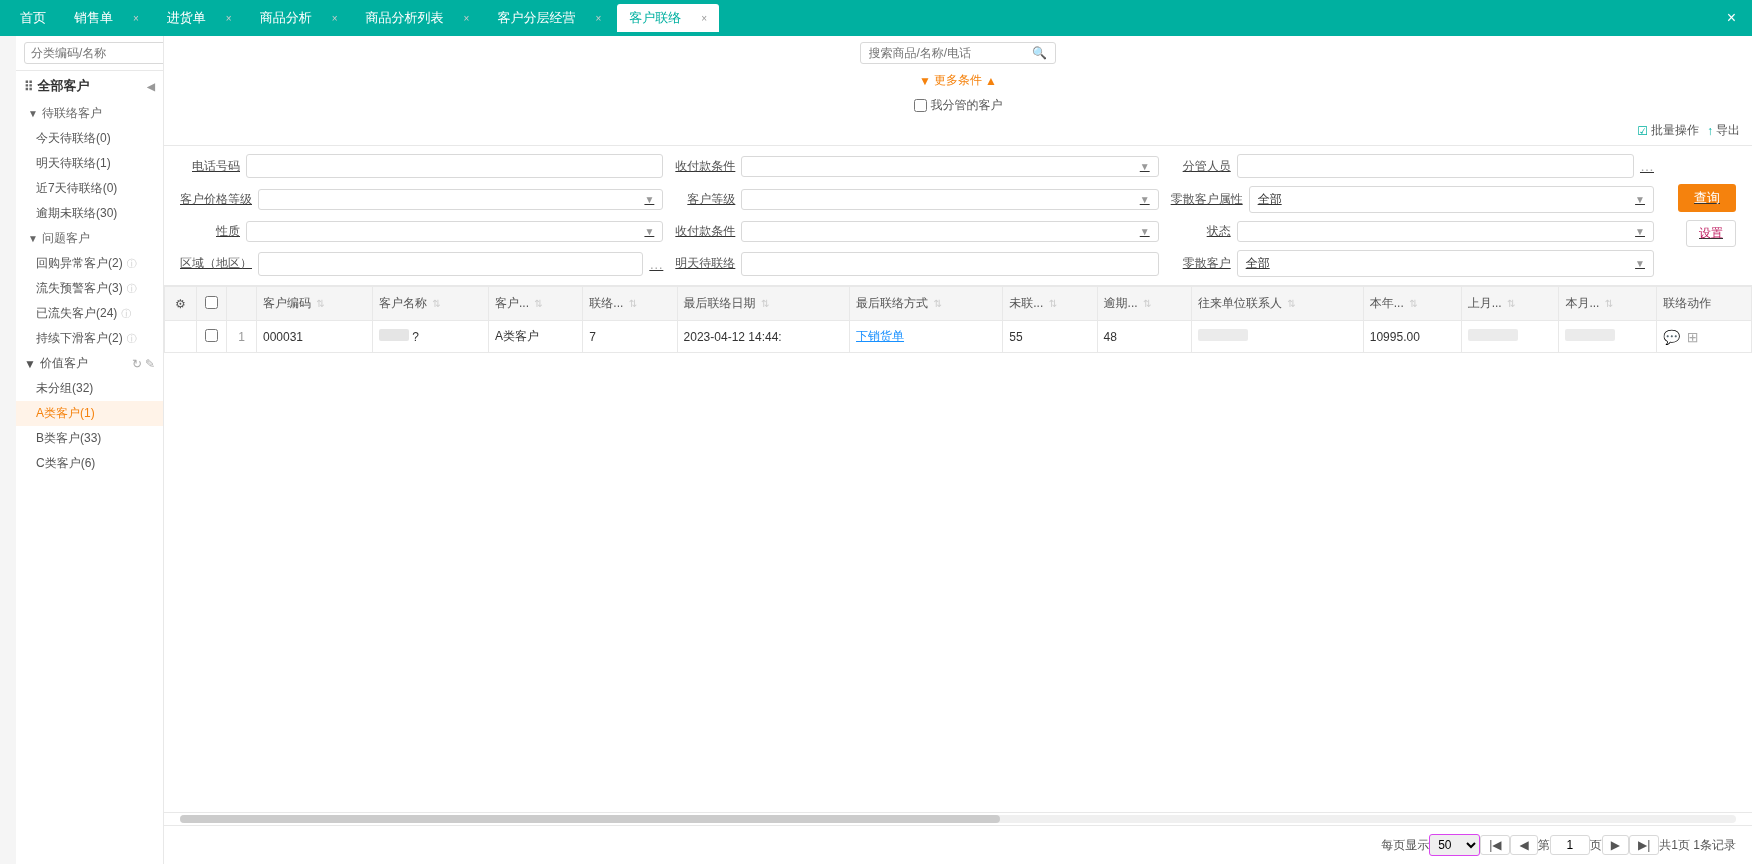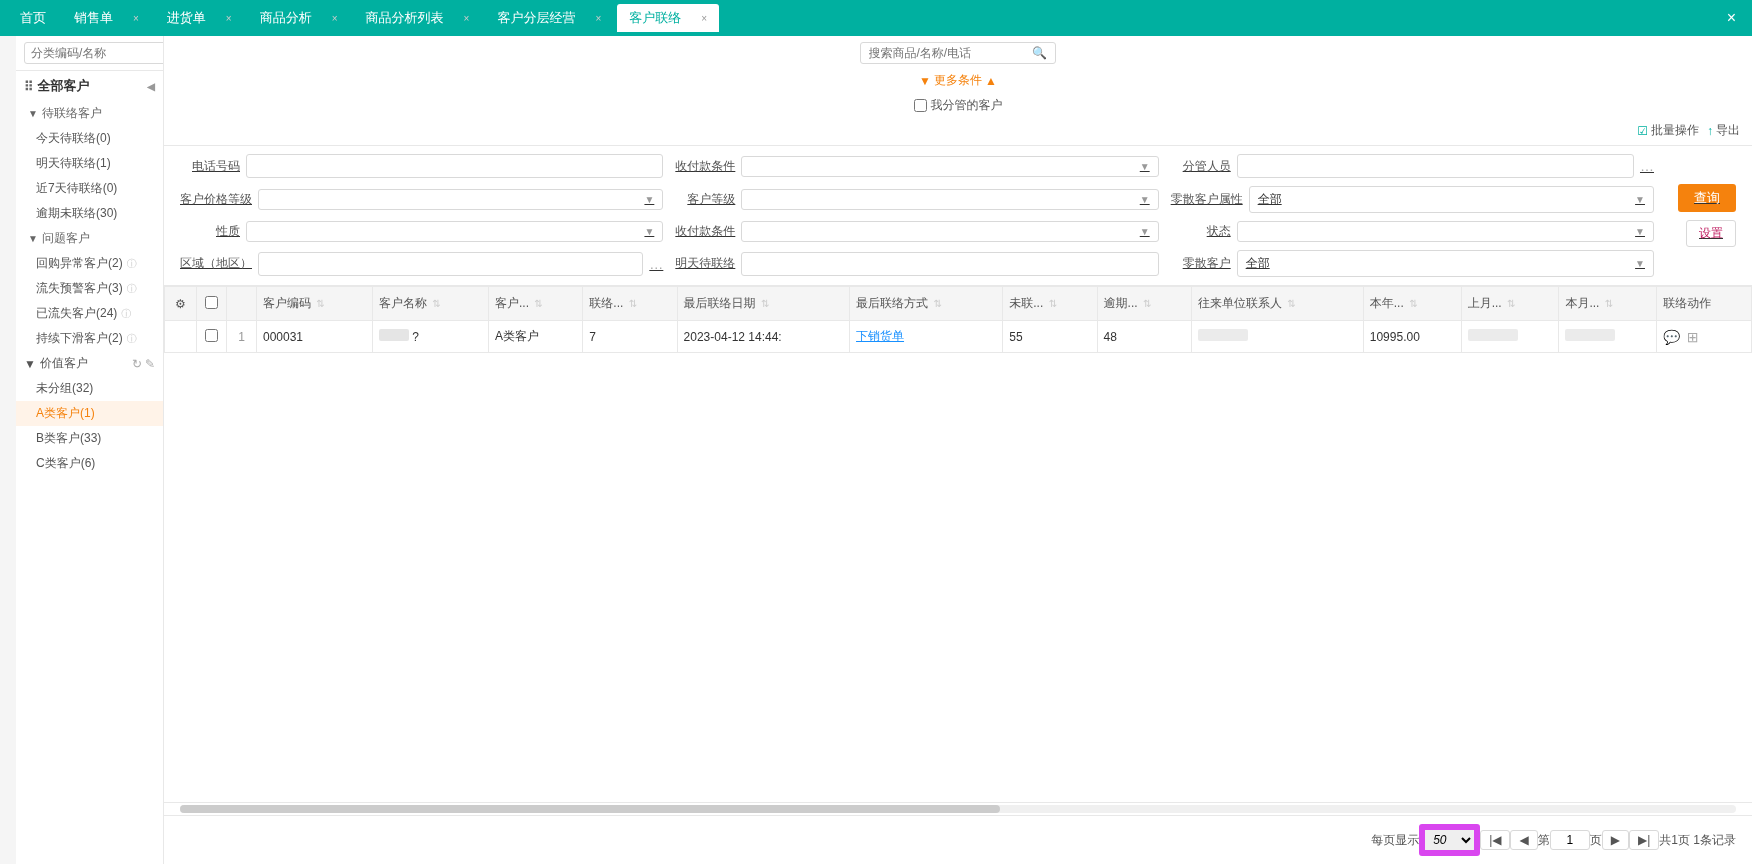--- a/index.html
+++ b/index.html
@@ -426,21 +426,21 @@
     </div>
 
     <div class="scrollbar-area">
       <div class="scrollbar-track">
         <div class="scrollbar-thumb"></div>
       </div>
     </div>
 
     <div class="pagination">
       <span>每页显示</span>
-      <select style="border:6px solid #d946ef;border-radius:3px;padding:2px 4px;font-size:12px;outline:none;font-style:italic;">
+      <select style="border:1px solid #d946ef;border-radius:3px;padding:2px 4px;font-size:12px;outline:none;">
         <option>50</option>
         <option>100</option>
         <option>200</option>
       </select>
       <button class="page-btn">|◀</button>
       <button class="page-btn">◀</button>
       <span>第</span>
       <input class="page-num-input" type="text" value="1" style="">
       <span>页</span>
       <button class="page-btn">▶</button>

